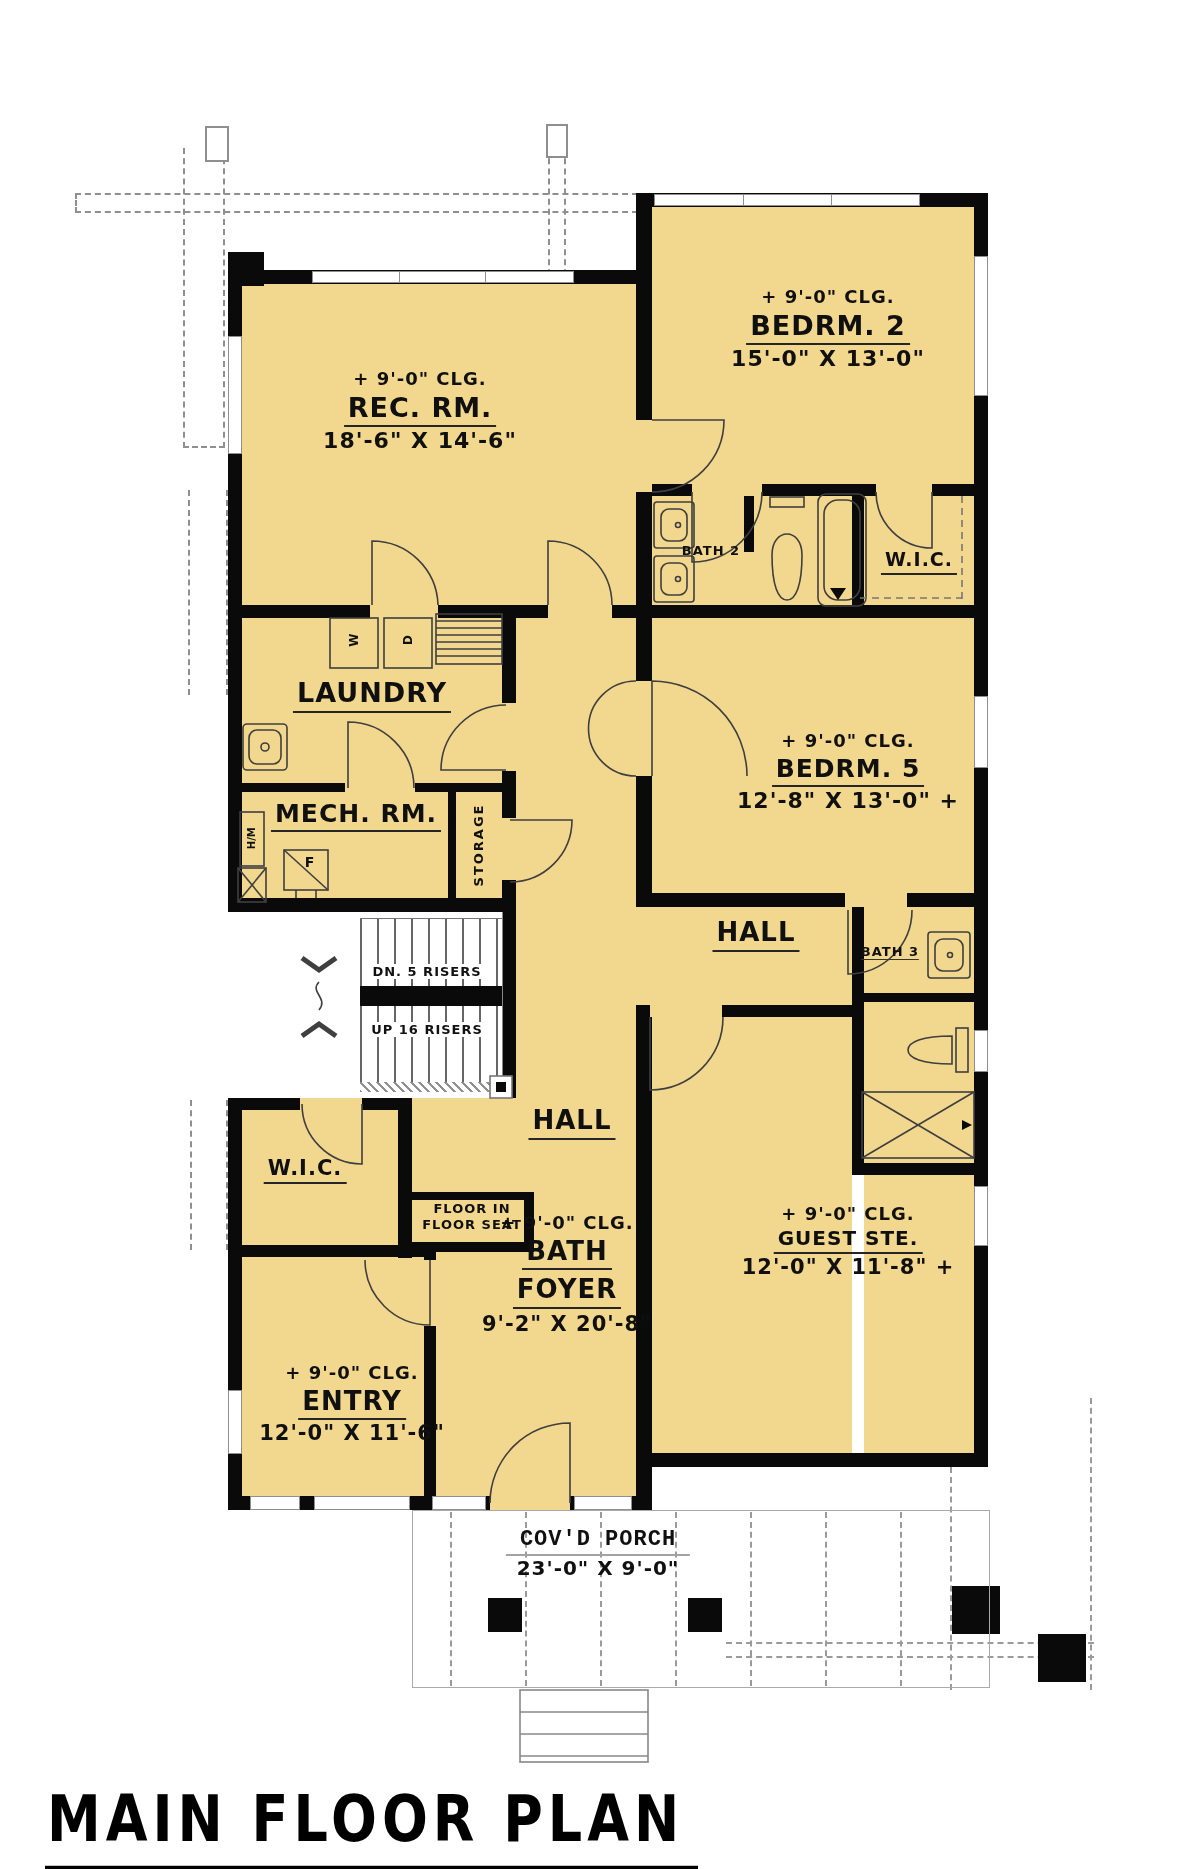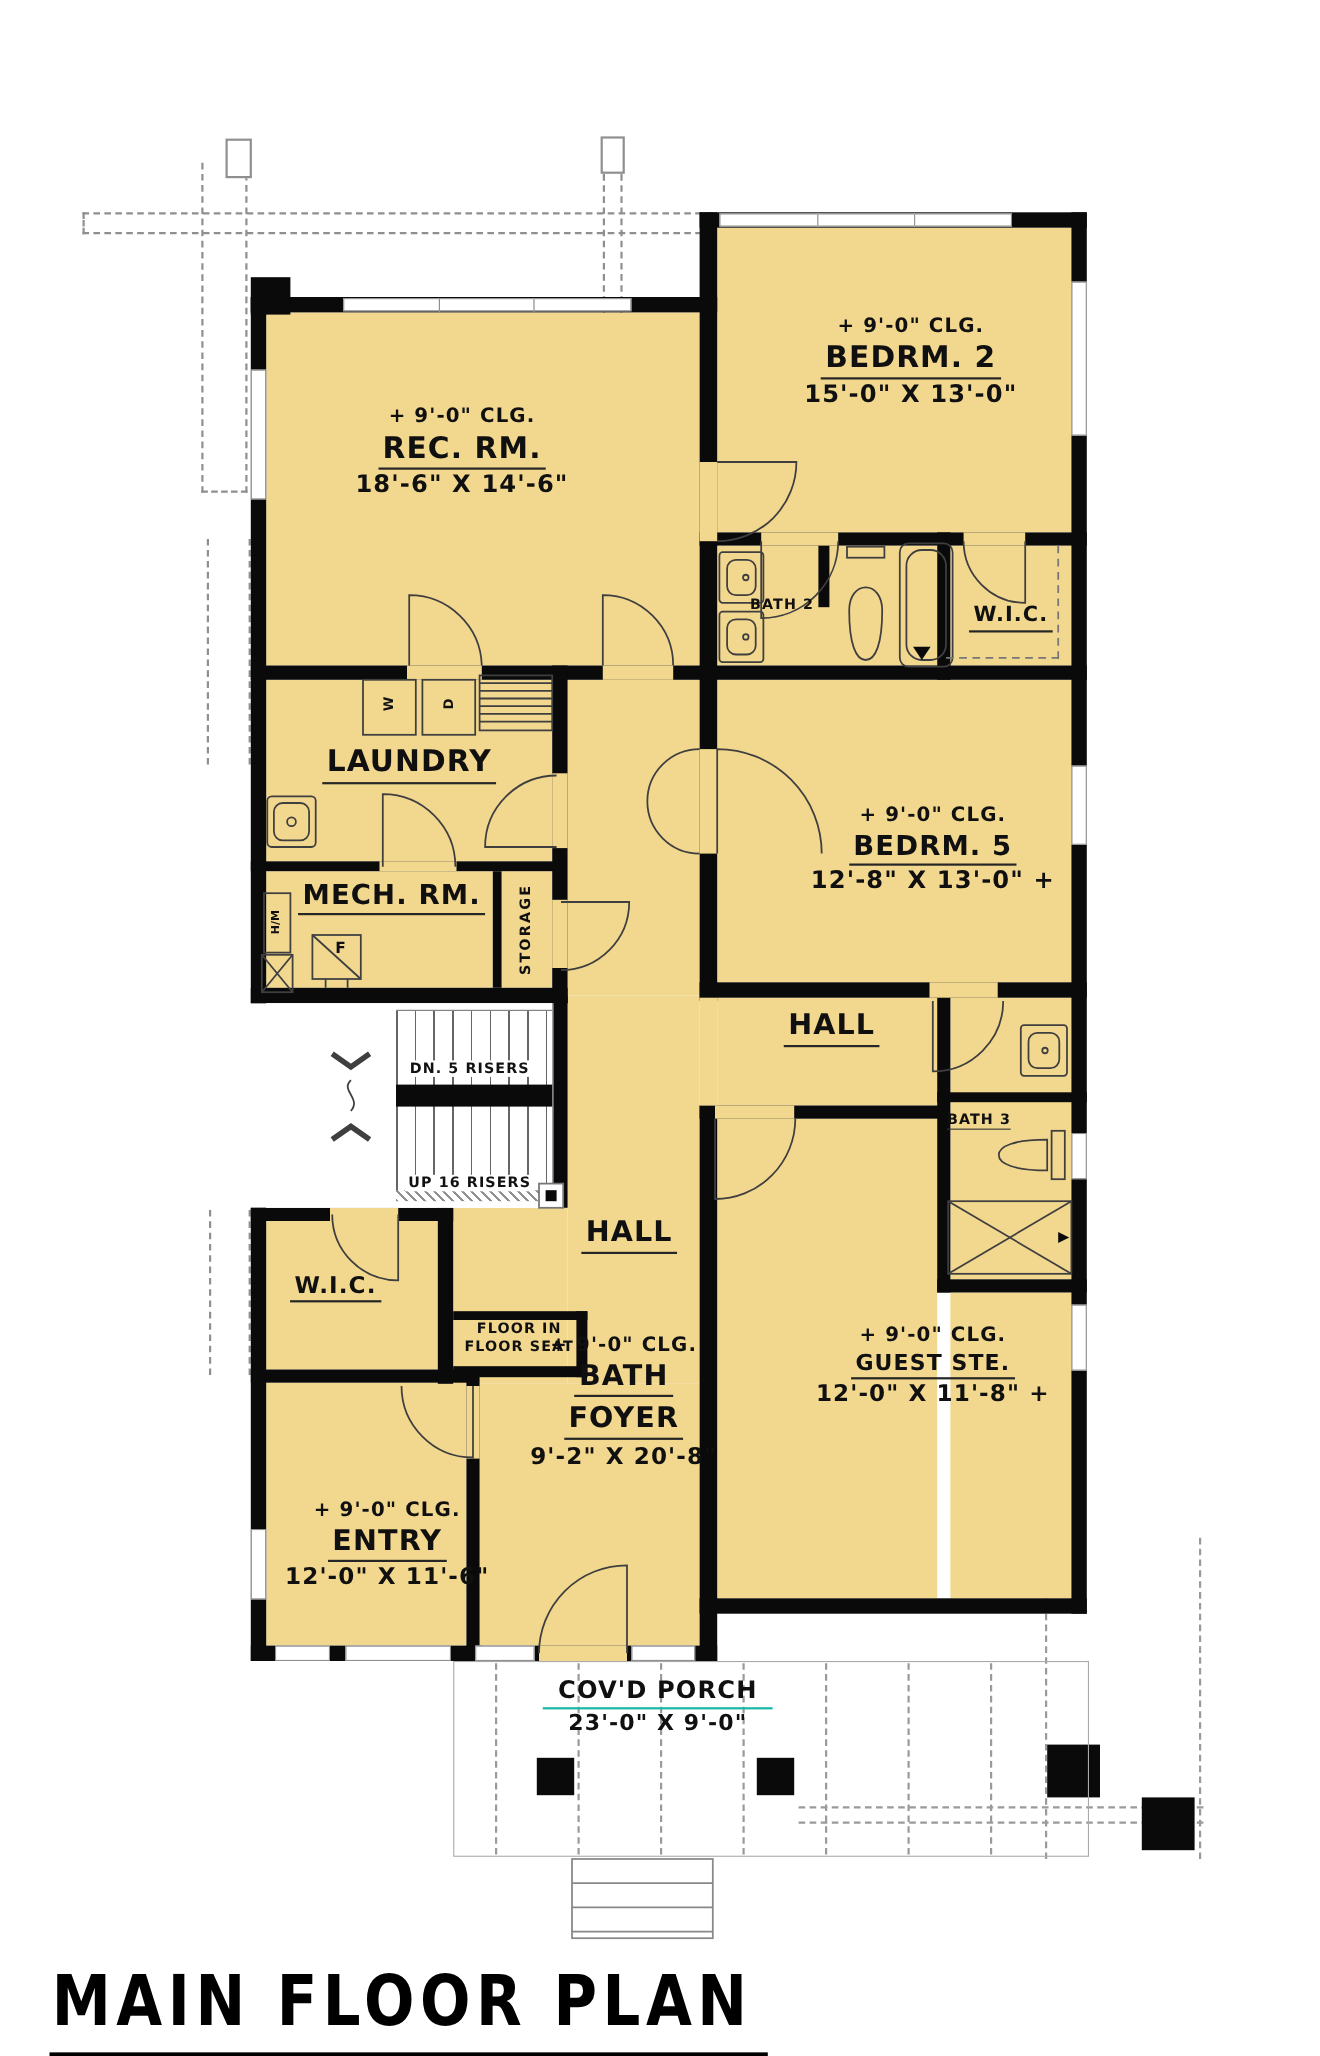--- a/index.html
+++ b/index.html
@@ -133,21 +133,21 @@
   <div class="win" style="left:250px;top:1496px;width:50px;height:14px;"></div>
   <div class="win" style="left:314px;top:1496px;width:96px;height:14px;"></div>
   <div class="win" style="left:432px;top:1496px;width:54px;height:14px;"></div>
   <div class="win" style="left:574px;top:1496px;width:58px;height:14px;"></div>
 
   <div class="stairs" style="left:242px;top:912px;width:260px;height:186px;border-right:1px solid #888;"></div>
   <div class="treads" style="left:360px;top:918px;width:142px;height:164px;"></div>
   <div class="wall" style="left:360px;top:986px;width:142px;height:20px;"></div>
   <div class="hatch" style="left:360px;top:1082px;width:142px;height:10px;"></div>
   <div class="riser" style="left:427px;top:964px;">DN. 5 RISERS</div>
-  <div class="riser" style="left:427px;top:1022px;margin-top:46px;">UP 16 RISERS</div>
+  <div class="riser" style="left:427px;top:1022px;">UP 16 RISERS</div>
 
   <div class="dash" style="left:412px;top:1510px;width:578px;height:178px;border:1px solid #aaa;"></div>
   <div class="pv" style="left:450px;top:1512px;height:174px;"></div>
   <div class="pv" style="left:525px;top:1512px;height:174px;"></div>
   <div class="pv" style="left:600px;top:1512px;height:174px;"></div>
   <div class="pv" style="left:675px;top:1512px;height:174px;"></div>
   <div class="pv" style="left:750px;top:1512px;height:174px;"></div>
   <div class="pv" style="left:825px;top:1512px;height:174px;"></div>
   <div class="pv" style="left:900px;top:1512px;height:174px;"></div>
 
@@ -280,21 +280,21 @@
   <div class="lbl" style="left:356px;top:798px;font-size:25px;"><span class="nm">MECH. RM.</span></div>
   <div class="lbl" style="left:252px;top:832px;font-size:10px;letter-spacing:0;transform:translateX(-50%) rotate(-90deg);">H/M</div>
   <div class="lbl" style="left:310px;top:854px;font-size:14px;">F</div>
   <div class="lbl sm" style="left:479px;top:845px;transform:translate(-50%,-50%) rotate(-90deg);letter-spacing:2px;">STORAGE</div>
   <div class="lbl" style="left:848px;top:730px;">
     <div style="font-size:18px;">+ 9'-0" CLG.</div>
     <div style="font-size:25px;"><span class="nm">BEDRM. 5</span></div>
     <div style="font-size:22px;">12'-8" X 13'-0" +</div>
   </div>
   <div class="lbl" style="left:756px;top:916px;font-size:26px;"><span class="nm">HALL</span></div>
-  <div class="lbl sm" style="left:890px;top:1011px;"><span style="border-bottom:1px solid #333;">BATH 3</span></div>
+  <div class="lbl sm" style="left:890px;top:944px;"><span style="border-bottom:1px solid #333;">BATH 3</span></div>
   <div class="lbl" style="left:305px;top:1155px;font-size:21px;"><span class="nm">W.I.C.</span></div>
   <div class="lbl sm" style="left:472px;top:1201px;">
     <div>FLOOR IN</div>
       <div>FLOOR SEAT</div>
   </div>
   <div class="lbl" style="left:572px;top:1104px;font-size:26px;"><span class="nm">HALL</span></div>
   <div class="lbl" style="left:567px;top:1212px;">
     <div style="font-size:18px;">+ 9'-0" CLG.</div>
     <div style="font-size:26px;"><span class="nm">BATH</span></div>
     <div style="font-size:26px;margin-top:3px;"><span class="nm">FOYER</span></div>
@@ -304,18 +304,18 @@
     <div style="font-size:18px;">+ 9'-0" CLG.</div>
     <div style="font-size:20px;"><span class="nm">GUEST STE.</span></div>
     <div style="font-size:21px;">12'-0" X 11'-8" +</div>
   </div>
   <div class="lbl" style="left:352px;top:1362px;">
     <div style="font-size:18px;">+ 9'-0" CLG.</div>
     <div style="font-size:26px;"><span class="nm">ENTRY</span></div>
     <div style="font-size:21px;">12'-0" X 11'-6"</div>
   </div>
   <div class="lbl" style="left:598px;top:1524px;">
-    <div style="font-size:22px;"><span style="border-bottom:2px solid #14b8a6;padding:0 14px 2px;">COV'D PORCH</span></div>
+    <div style="font-size:22px;"><span style="border-bottom:2px solid #a3a3a3;padding:0 14px 2px;font-family:Liberation Mono, monospace;">COV'D PORCH</span></div>
     <div style="font-size:20px;margin-top:2px;">23'-0" X 9'-0"</div>
   </div>
 
   <div id="title">MAIN FLOOR PLAN</div>
 </div>
 
 </body></html>

